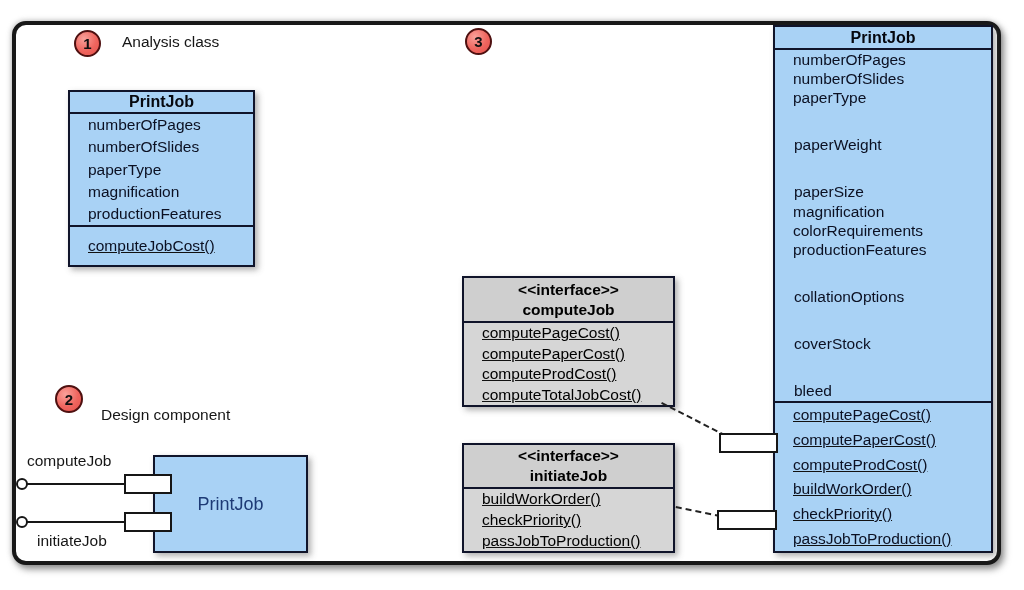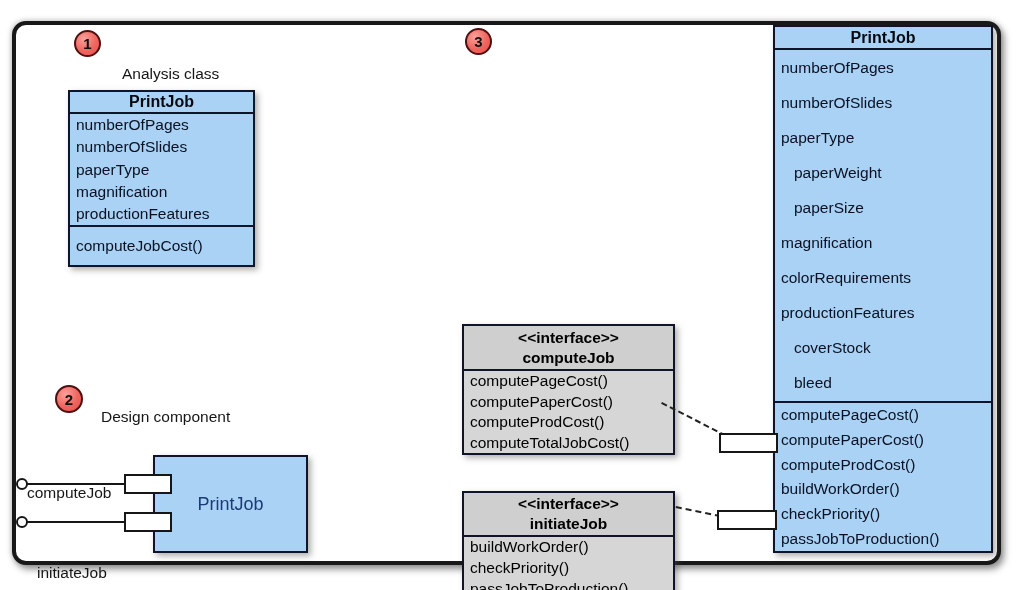--- a/index.html
+++ b/index.html
@@ -13,43 +13,43 @@
     box-shadow:3px 4px 7px rgba(110,110,110,.8), -1px -1px 5px rgba(150,150,150,.45);
   }
   
   .badge{
     position:absolute;width:27px;height:27px;border-radius:50%;
     background:radial-gradient(circle at 35% 30%, #f9a19a 0%, #ef655e 55%, #e4524c 100%);
     border:2px solid #4e1010;box-sizing:border-box;
     display:flex;align-items:center;justify-content:center;
     font-weight:bold;font-size:15px;color:#101010;
   }
-  .callout-label{position:absolute;font-size:15.5px;color:#161616;white-space:nowrap;margin-top:32px;}
+  .callout-label{position:absolute;font-size:15.5px;color:#161616;white-space:nowrap;}
   
   .uml-box{
     position:absolute;box-sizing:border-box;border:2px solid #10142a;
     display:flex;flex-direction:column;
     box-shadow:3px 3px 6px rgba(80,80,80,.45);
   }
   .blue{background:#a9d2f5;}
-  .gray{background:#d6d6d6;margin-top:48px;}
+  .gray{background:#d6d6d6;}
   .uml-title{
     font-weight:bold;font-size:16px;color:#06080f;
     display:flex;align-items:center;justify-content:center;
     border-bottom:2px solid #10142a;flex:none;
   }
   .uml-section{display:flex;flex-direction:column;flex:none;}
-  .uml-section.grow{flex:1 1 auto;}
+  .uml-section.grow{flex:1 1 auto;text-decoration:underline;}
   .uml-section.ops{border-top:2px solid #10142a;}
   .uml-row{
     flex:1 1 auto;display:flex;align-items:center;
-    padding-left:6px;font-size:15.5px;color:#0b1022;
+    padding-left:18px;font-size:15.5px;color:#0b1022;
     white-space:nowrap;overflow:hidden;
   }
-  .uml-row.indent{padding-left:19px;}
+  .uml-row.indent{padding-left:19px;margin-top:28px;}
   .gray .uml-row{color:#000;}
   .iface-header{
     background:#cfcfcf;border-bottom:2px solid #10142a;flex:none;
     display:flex;flex-direction:column;align-items:center;justify-content:center;
     font-weight:bold;font-size:15.5px;line-height:20px;color:#000;
   }
   
   .component-box{
     position:absolute;left:153px;top:455px;width:155px;height:98px;
     background:#a9d2f5;border:2px solid #10142a;box-sizing:border-box;
@@ -83,21 +83,21 @@
   </div>
   <div class="callout-label" style="left:122px;top:33px;">Analysis class</div>
 
   <div class="badge" style="left:465px;top:28px;">
     <span>3</span>
   </div>
 
   <div class="badge" style="left:55px;top:385px;width:28px;height:28px;">
     <span>2</span>
   </div>
-  <div class="callout-label" style="left:101px;top:376px;">Design component</div>
+  <div class="callout-label" style="left:101px;top:406px;">Design component</div>
 
   <div class="uml-box blue" style="left:68px;top:90px;width:187px;height:177px;">
     <div class="uml-title" style="height:20px;">PrintJob</div>
     <div class="uml-section" style="height:111px;">
       <div class="uml-row">numberOfPages</div>
       <div class="uml-row">numberOfSlides</div>
       <div class="uml-row">paperType</div>
       <div class="uml-row">magnification</div>
       <div class="uml-row">productionFeatures</div>
     </div>
@@ -155,20 +155,21 @@
     <div class="uml-title" style="height:21px;">PrintJob</div>
     <div class="uml-section" style="height:351px;">
       <div class="uml-row">numberOfPages</div>
       <div class="uml-row">numberOfSlides</div>
       <div class="uml-row">paperType</div>
       <div class="uml-row indent">paperWeight</div>
       <div class="uml-row indent">paperSize</div>
       <div class="uml-row">magnification</div>
       <div class="uml-row">colorRequirements</div>
       <div class="uml-row">productionFeatures</div>
+      <div class="uml-row indent">collationOptions</div>
       <div class="uml-row indent">coverStock</div>
       <div class="uml-row indent">bleed</div>
     </div>
     <div class="uml-section ops grow">
       <div class="uml-row">computePageCost()</div>
       <div class="uml-row">computePaperCost()</div>
       <div class="uml-row">computeProdCost()</div>
       <div class="uml-row">buildWorkOrder()</div>
       <div class="uml-row">checkPriority()</div>
       <div class="uml-row">passJobToProduction()</div>

